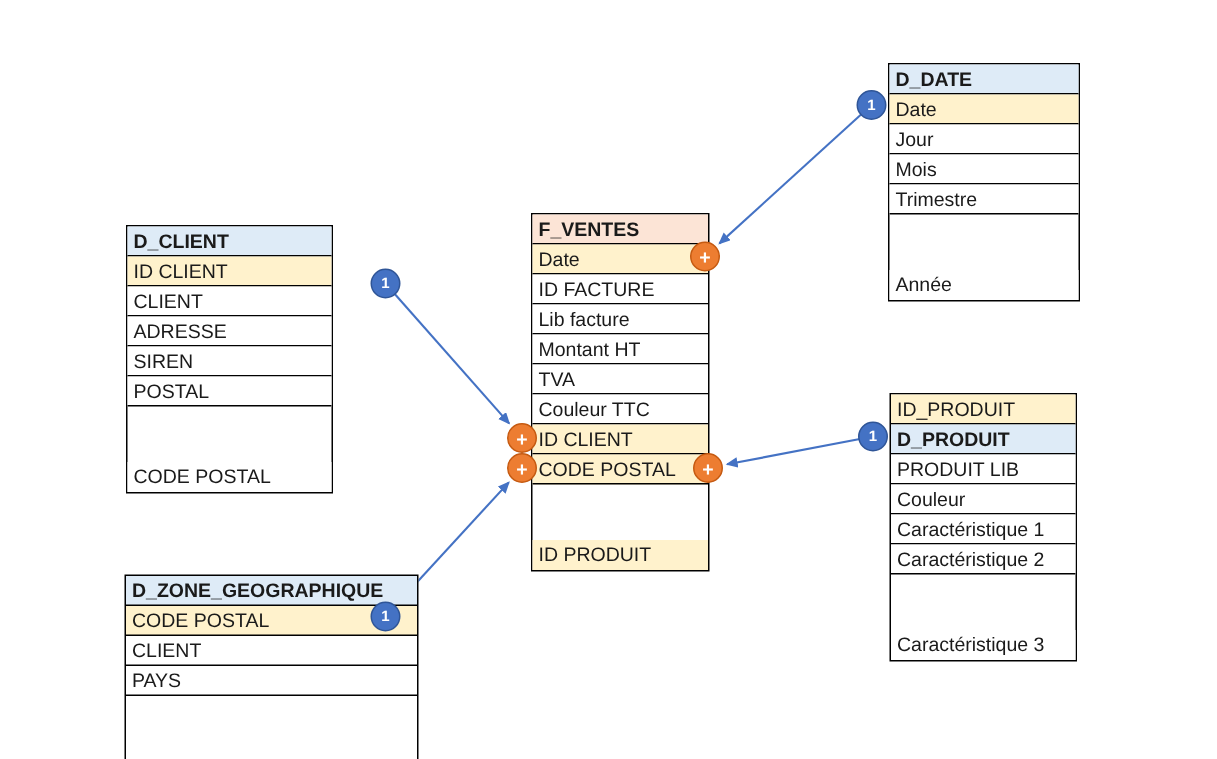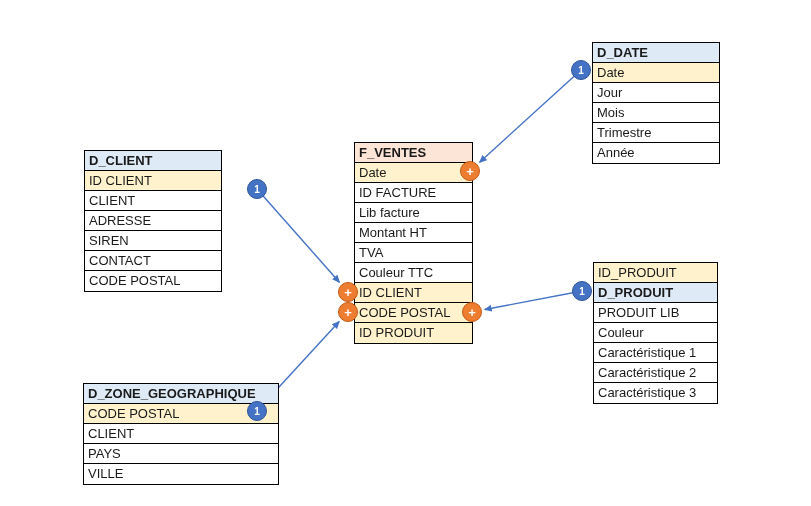--- a/index.html
+++ b/index.html
@@ -52,21 +52,21 @@
   .cell {
     box-sizing: border-box;
     height: 20px;
     line-height: 19px;
     padding-left: 4px;
     border-bottom: 1px solid var(--table-border);
     white-space: nowrap;
     overflow: hidden;
     background: var(--row-bg);
   }
-  .cell:last-child { border-bottom: none; }
+  .cell:last-child { border-bottom: none; margin-top: 37px; }
   .cell.header {
     font-weight: bold;
     border-bottom-width: 1.5px;
   }
   .entity.dimension .cell.header { background: var(--dimension-header-bg); }
   .entity.fact .cell.header { background: var(--fact-header-bg); }
   .cell.key { background: var(--key-row-bg); }
   .badge {
     position: absolute;
     box-sizing: border-box;
@@ -105,21 +105,21 @@
       <line x1="257" y1="189" x2="339.3926638206842" y2="282.2576304783569" class="connector-line" marker-end="url(#arrowhead)"></line>
       <line x1="257" y1="411" x2="339.2024546917367" y2="321.57095588481394" class="connector-line" marker-end="url(#arrowhead)"></line>
       <line x1="582" y1="291" x2="484.7693841853977" y2="309.5622084736968" class="connector-line" marker-end="url(#arrowhead)"></line>
     </svg>
 <div class="entity dimension" style="left: 84px; top: 150px; width: 138px;">
       <div class="cell header">D_CLIENT</div>
       <div class="cell field key">ID CLIENT</div>
       <div class="cell field">CLIENT</div>
       <div class="cell field">ADRESSE</div>
       <div class="cell field">SIREN</div>
-      <div class="cell field">CONTACT</div>
+      <div class="cell field">POSTAL</div>
       <div class="cell field">CODE POSTAL</div>
     </div>
     <div class="entity fact" style="left: 354px; top: 142px; width: 119px;">
       <div class="cell header">F_VENTES</div>
       <div class="cell field key">Date</div>
       <div class="cell field">ID FACTURE</div>
       <div class="cell field">Lib facture</div>
       <div class="cell field">Montant HT</div>
       <div class="cell field">TVA</div>
       <div class="cell field">Couleur TTC</div>

